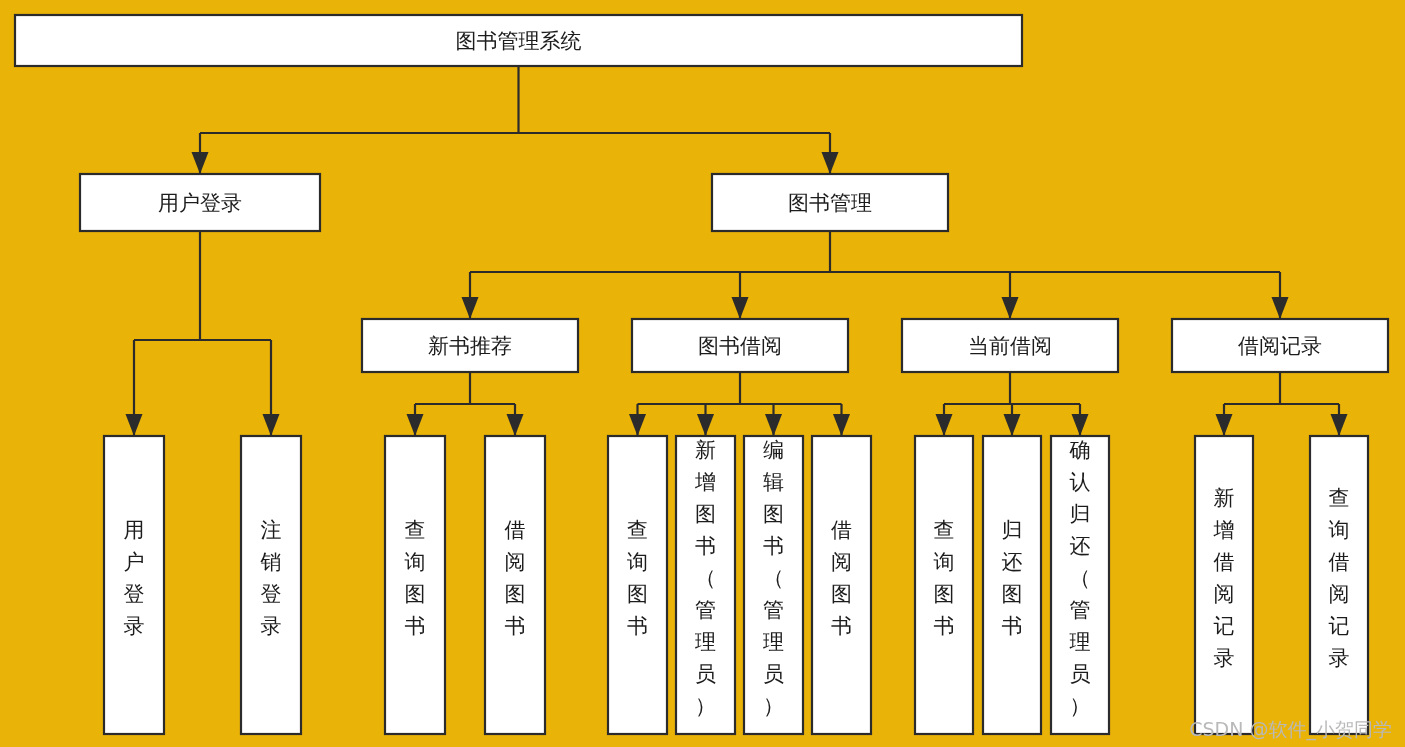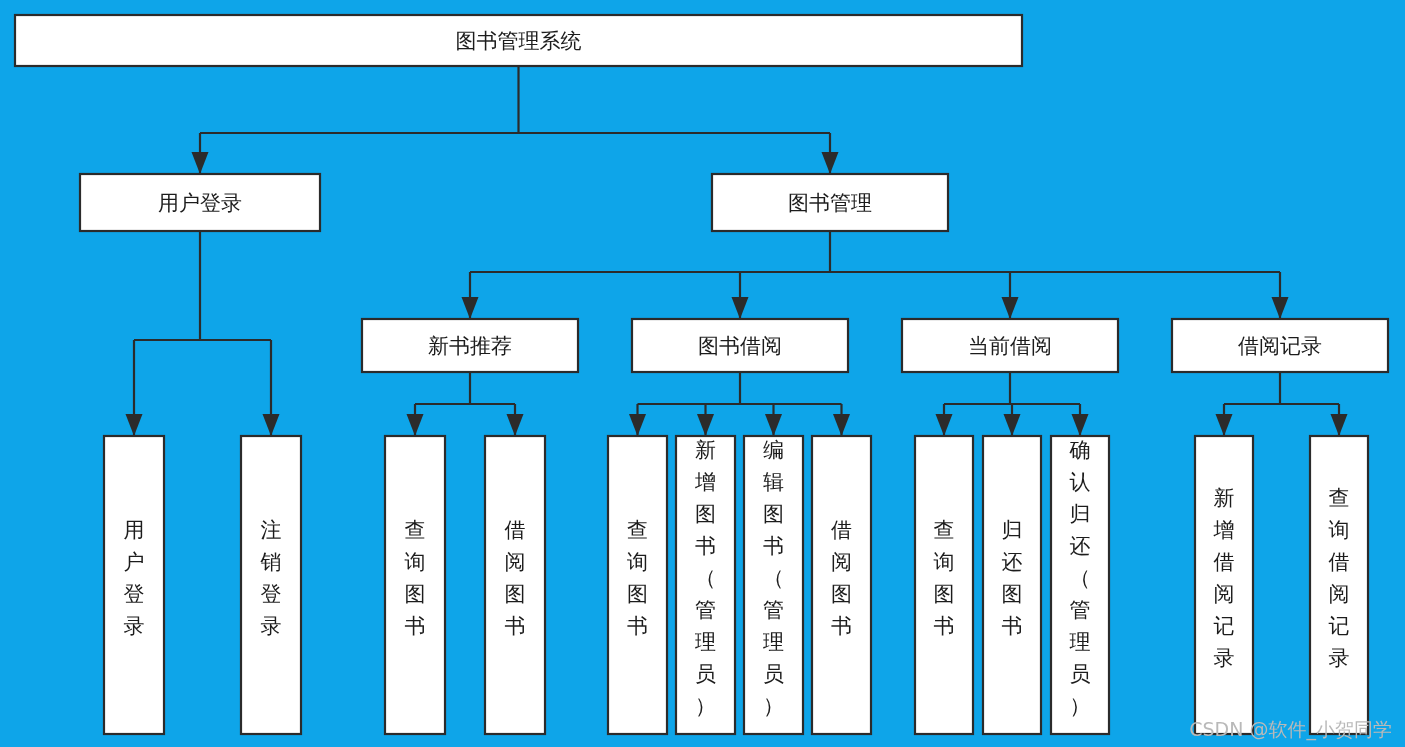--- a/index.html
+++ b/index.html
@@ -11,21 +11,21 @@
   body {
     font-family: "DejaVu Sans", "Liberation Sans", sans-serif;
     width: 1405px;
     height: 747px;
     overflow: hidden;
   }
   #diagram-root {
     position: relative;
     width: 1405px;
     height: 747px;
-    background: #0ea5e9;
+    background: #eab308;
   }
   svg.diagram-canvas {
     position: absolute;
     top: 0;
     left: 0;
     width: 1405px;
     height: 747px;
     display: block;
   }
   .node-box {

